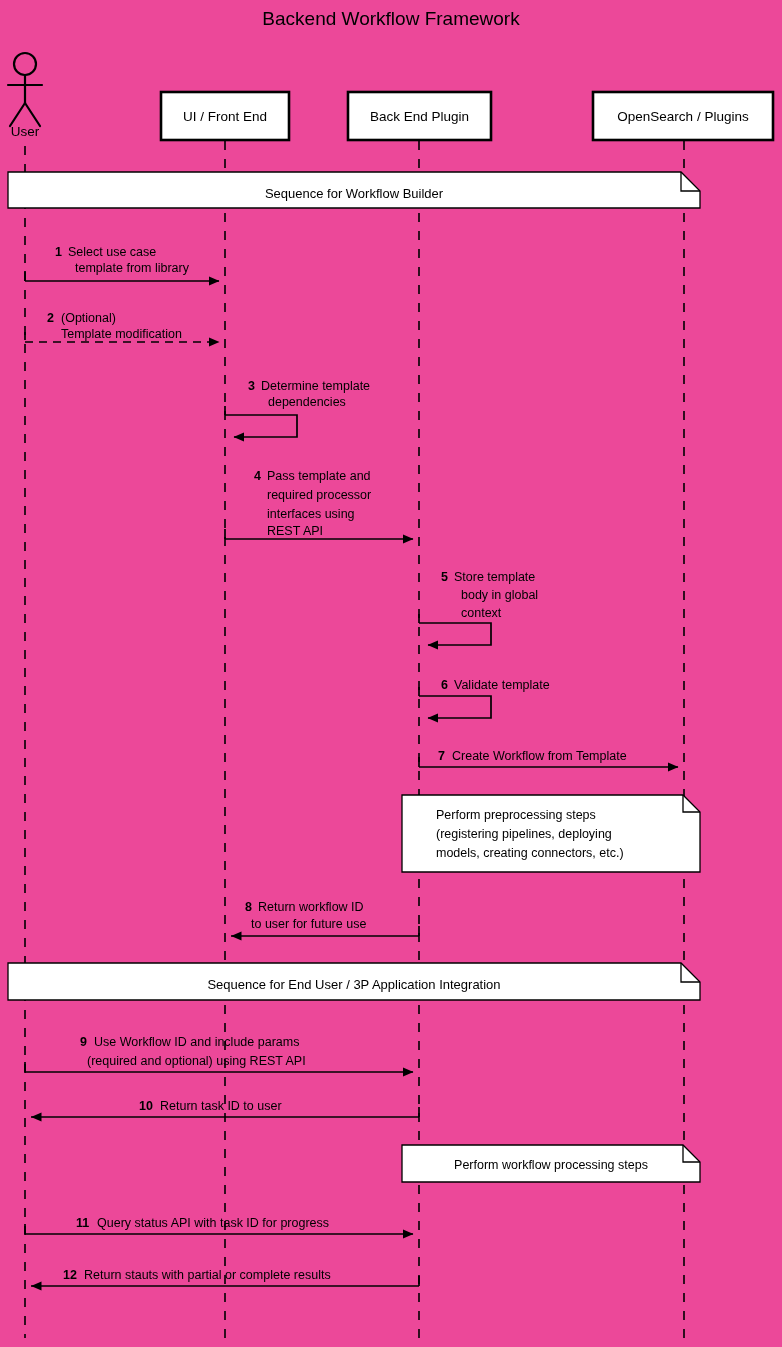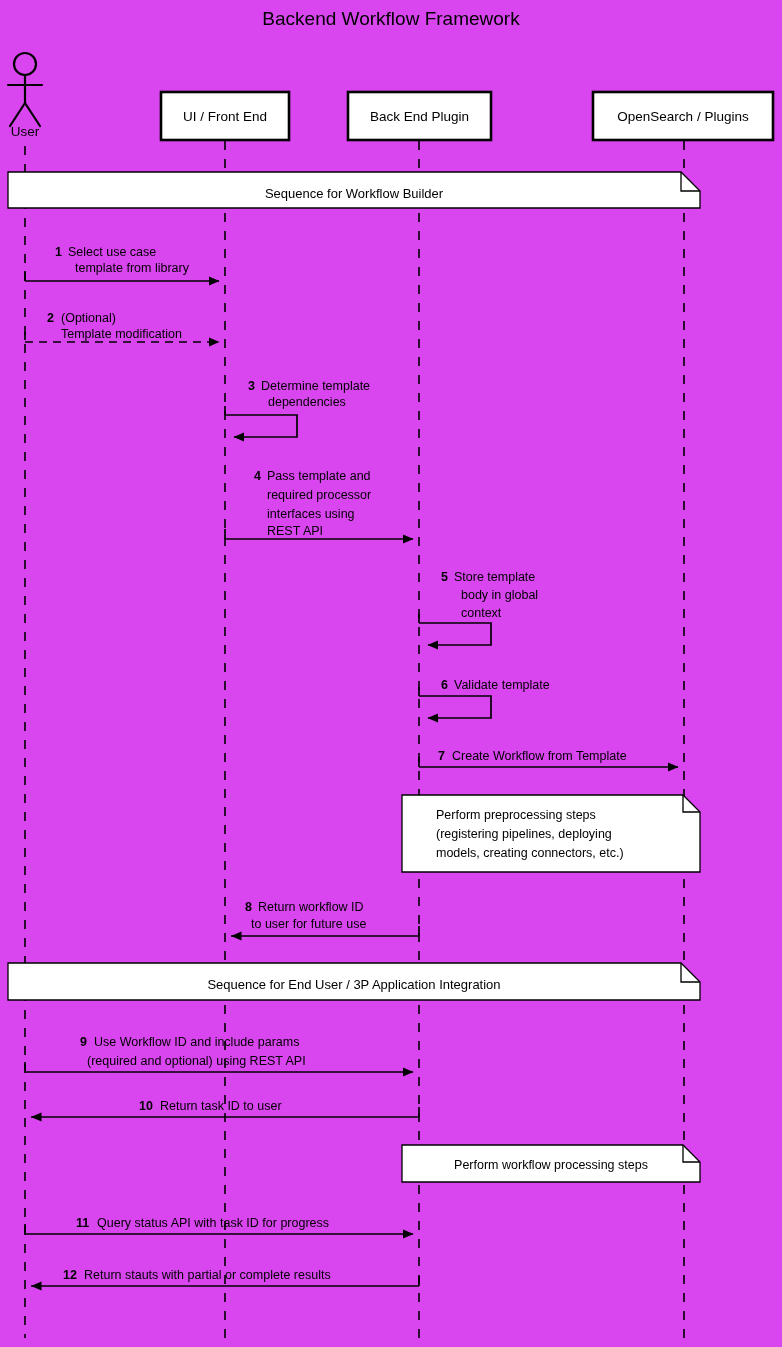--- a/index.html
+++ b/index.html
@@ -10,21 +10,21 @@
   }
   body {
     font-family: "Liberation Sans", sans-serif;
     color: #000000;
   }
   #diagram-root {
     position: relative;
     width: 782px;
     height: 1347px;
     overflow: hidden;
-    background: #d946ef;
+    background: #ec4899;
   }
   #diagram-svg {
     position: absolute;
     left: 0;
     top: 0;
     width: 782px;
     height: 1347px;
   }
   .diag-title {
     font-size: 19px;

